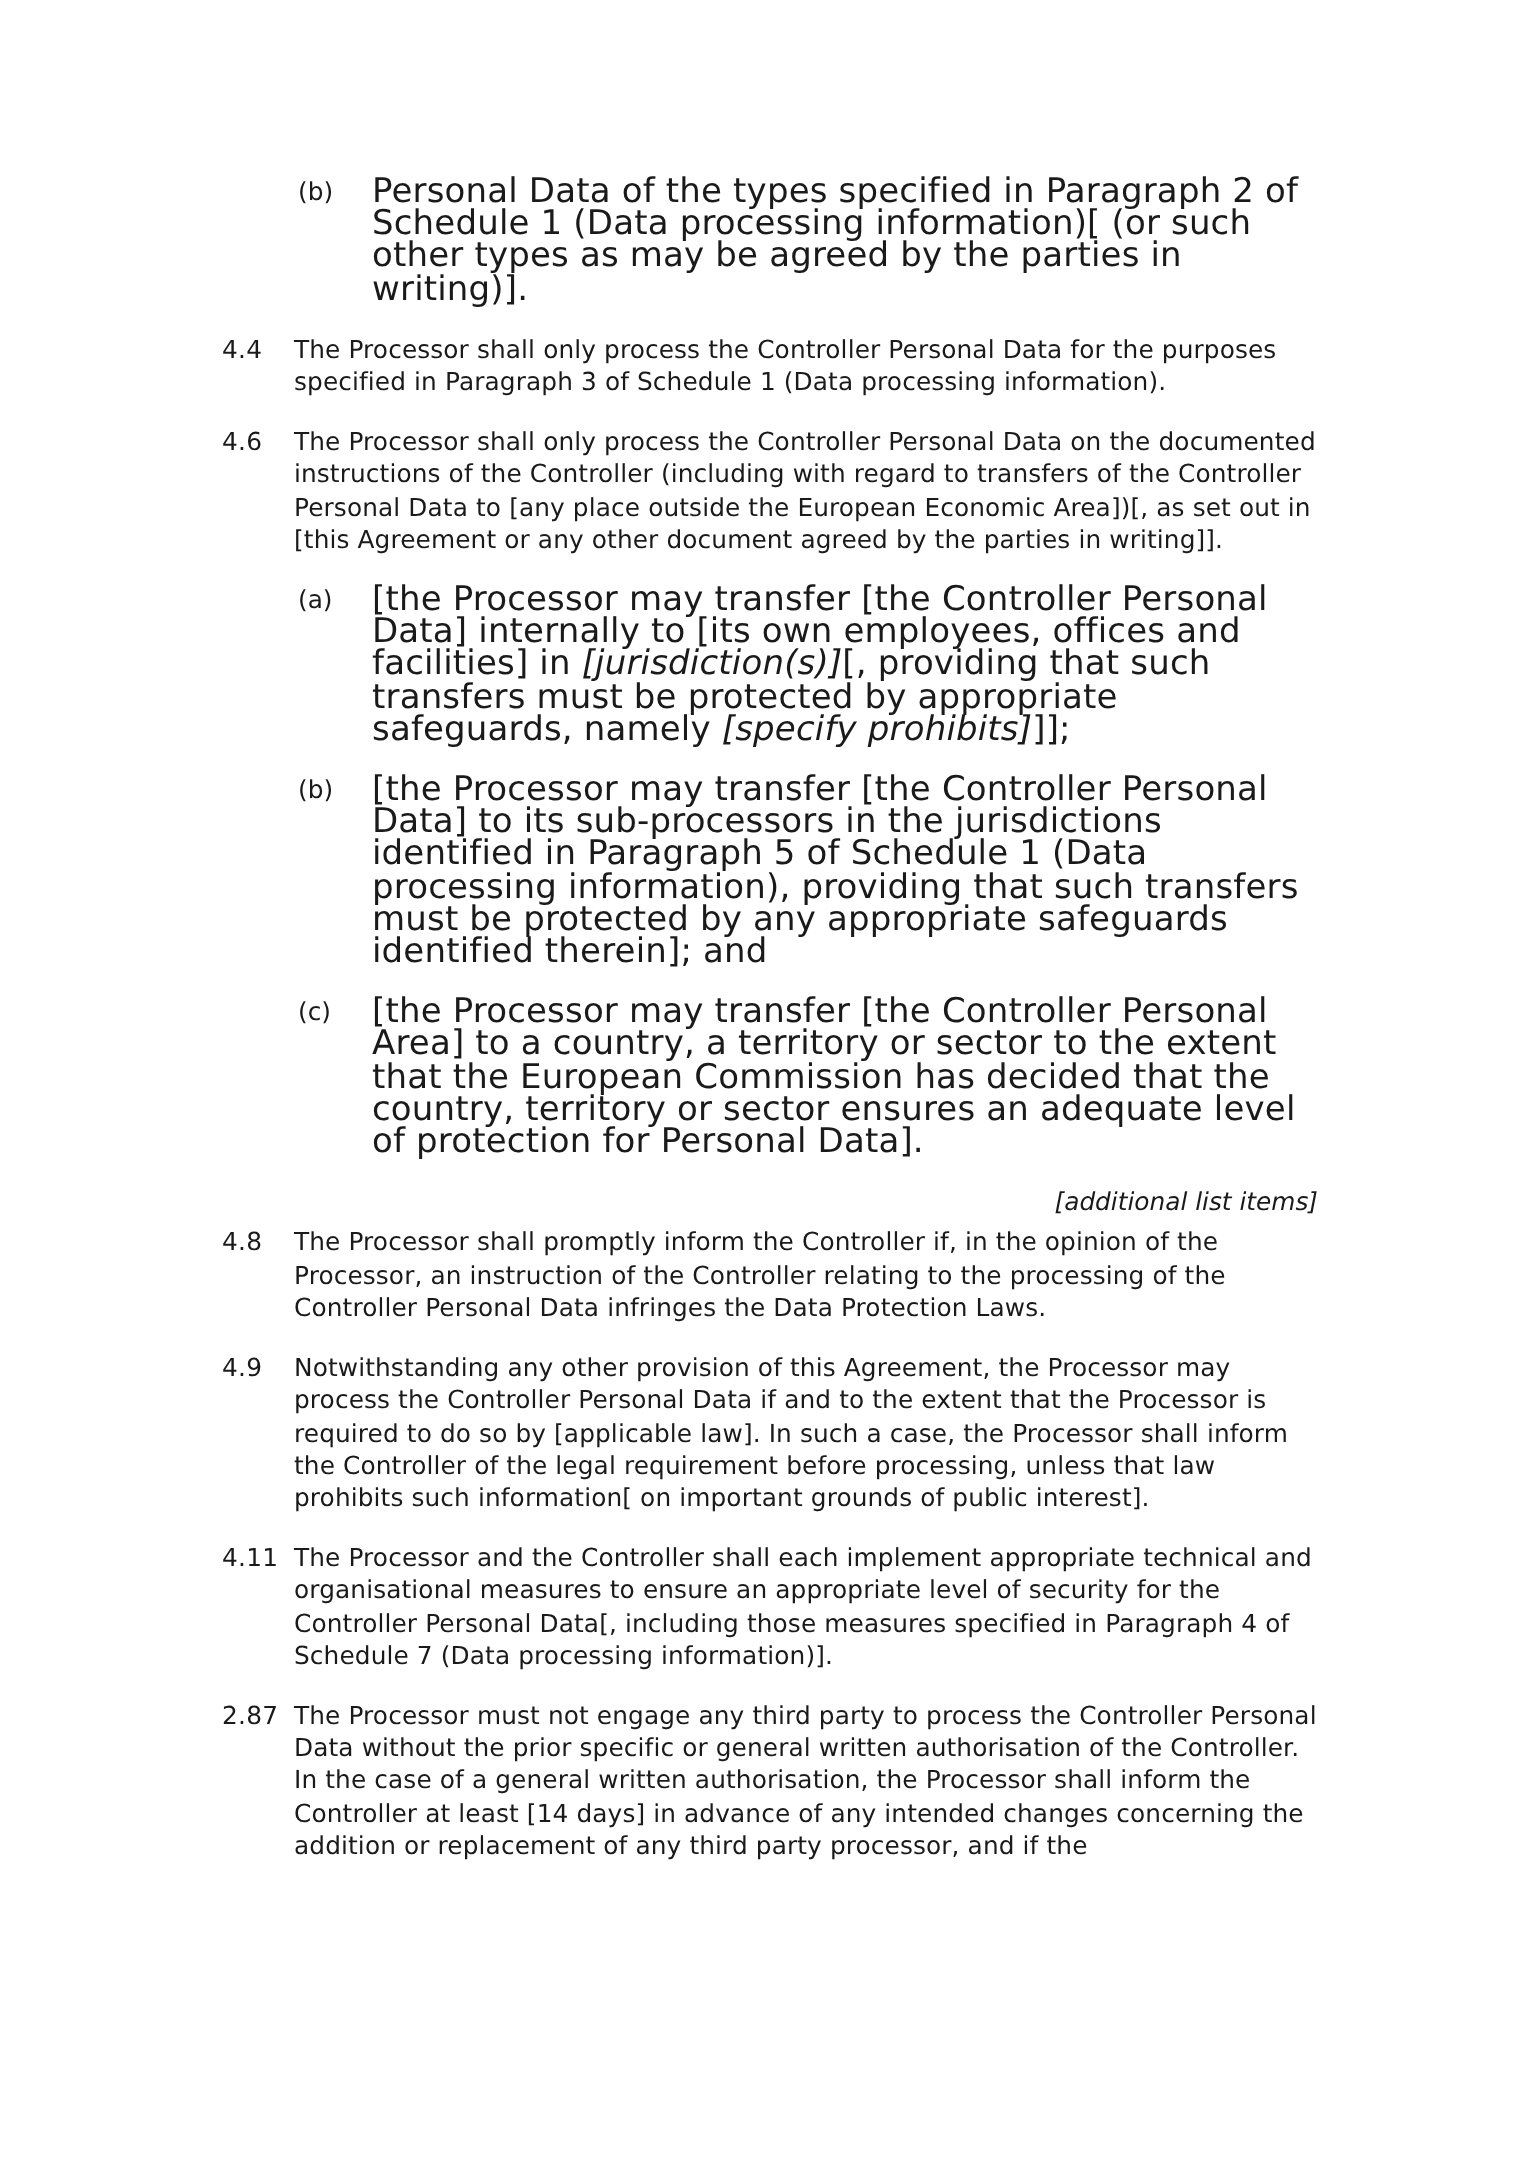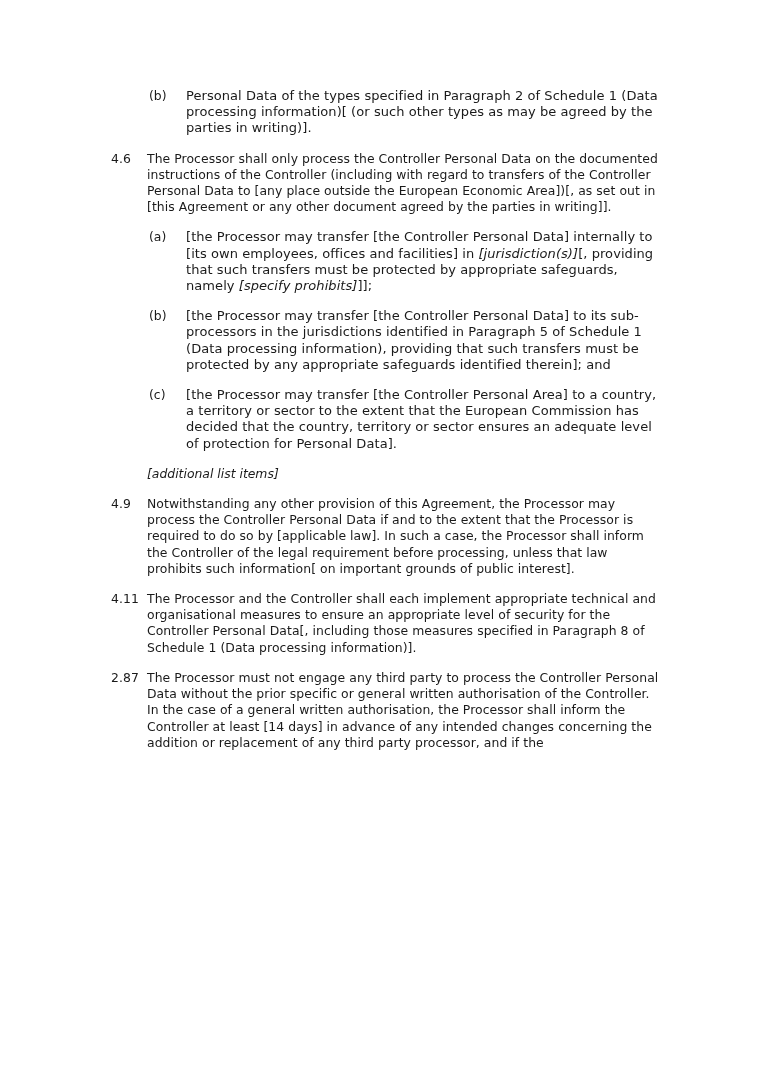--- a/index.html
+++ b/index.html
@@ -54,29 +54,30 @@
     margin-left: 38px;
   }
   .subclause-num {
     flex: 0 0 37px;
     width: 37px;
     font-size: 12.4px;
     line-height: 16.2px;
   }
   .subclause-body {
     flex: 1 1 auto;
-    font-size: 13px;
+    font-size: 17px;
     line-height: 16.2px;
     letter-spacing: 0.005em;
   }
 
   
   .note-row {
     display: flex;
-    margin-bottom: 14px;
+    margin-bottom: 4px;
+    text-align: right;
   }
   .note-spacer {
     flex: 0 0 36px;
     width: 36px;
   }
   .note-text {
     flex: 1 1 auto;
     font-size: 12.4px;
     line-height: 16.2px;
     font-style: italic;
@@ -87,45 +88,53 @@
 </head>
 <body>
 
 <div class="page">
   <div class="content" id="body-root">
       <div class="subclause">
         <div class="subclause-num">(b)</div>
         <div class="subclause-body">Personal Data of the types specified in Paragraph 2 of Schedule 1 (Data processing information)[ (or such other types as may be agreed by the parties in writing)].</div>
       </div>
       <div class="clause">
+        <div class="clause-num">4.4</div>
+        <div class="clause-body">The Processor shall only process the Controller Personal Data for the purposes specified in Paragraph 3 of Schedule 1 (Data processing information).</div>
+      </div>
+      <div class="clause">
         <div class="clause-num">4.6</div>
         <div class="clause-body">The Processor shall only process the Controller Personal Data on the documented instructions of the Controller (including with regard to transfers of the Controller Personal Data to [any place outside the European Economic Area])[, as set out in [this Agreement or any other document agreed by the parties in writing]].</div>
       </div>
       <div class="subclause">
         <div class="subclause-num">(a)</div>
         <div class="subclause-body"><span>[the Processor may transfer [the Controller Personal Data] internally to [its own employees, offices and facilities] in </span><span class="ital">[jurisdiction(s)]</span><span>[, providing that such transfers must be protected by appropriate safeguards, namely </span><span class="ital">[specify prohibits]</span><span>]];</span></div>
       </div>
       <div class="subclause">
         <div class="subclause-num">(b)</div>
         <div class="subclause-body">[the Processor may transfer [the Controller Personal Data] to its sub-processors in the jurisdictions identified in Paragraph 5 of Schedule 1 (Data processing information), providing that such transfers must be protected by any appropriate safeguards identified therein]; and</div>
       </div>
       <div class="subclause">
         <div class="subclause-num">(c)</div>
         <div class="subclause-body">[the Processor may transfer [the Controller Personal Area] to a country, a territory or sector to the extent that the European Commission has decided that the country, territory or sector ensures an adequate level of protection for Personal Data].</div>
       </div>
       <div class="note-row">
         <div class="note-spacer"></div>
         <div class="note-text">[additional list items]</div>
       </div>
       <div class="clause">
+        <div class="clause-num">4.8</div>
+        <div class="clause-body">The Processor shall promptly inform the Controller if, in the opinion of the Processor, an instruction of the Controller relating to the processing of the Controller Personal Data infringes the Data Protection Laws.</div>
+      </div>
+      <div class="clause">
         <div class="clause-num">4.9</div>
         <div class="clause-body">Notwithstanding any other provision of this Agreement, the Processor may process the Controller Personal Data if and to the extent that the Processor is required to do so by [applicable law]. In such a case, the Processor shall inform the Controller of the legal requirement before processing, unless that law prohibits such information[ on important grounds of public interest].</div>
       </div>
       <div class="clause">
         <div class="clause-num">4.11</div>
-        <div class="clause-body">The Processor and the Controller shall each implement appropriate technical and organisational measures to ensure an appropriate level of security for the Controller Personal Data[, including those measures specified in Paragraph 8 of Schedule 1 (Data processing information)].</div>
+        <div class="clause-body">The Processor and the Controller shall each implement appropriate technical and organisational measures to ensure an appropriate level of security for the Controller Personal Data[, including those measures specified in Paragraph 4 of Schedule 7 (Data processing information)].</div>
       </div>
       <div class="clause">
         <div class="clause-num">2.87</div>
         <div class="clause-body">The Processor must not engage any third party to process the Controller Personal Data without the prior specific or general written authorisation of the Controller. In the case of a general written authorisation, the Processor shall inform the Controller at least [14 days] in advance of any intended changes concerning the addition or replacement of any third party processor, and if the</div>
       </div>
     </div>
 </div>
 
 </body></html>

